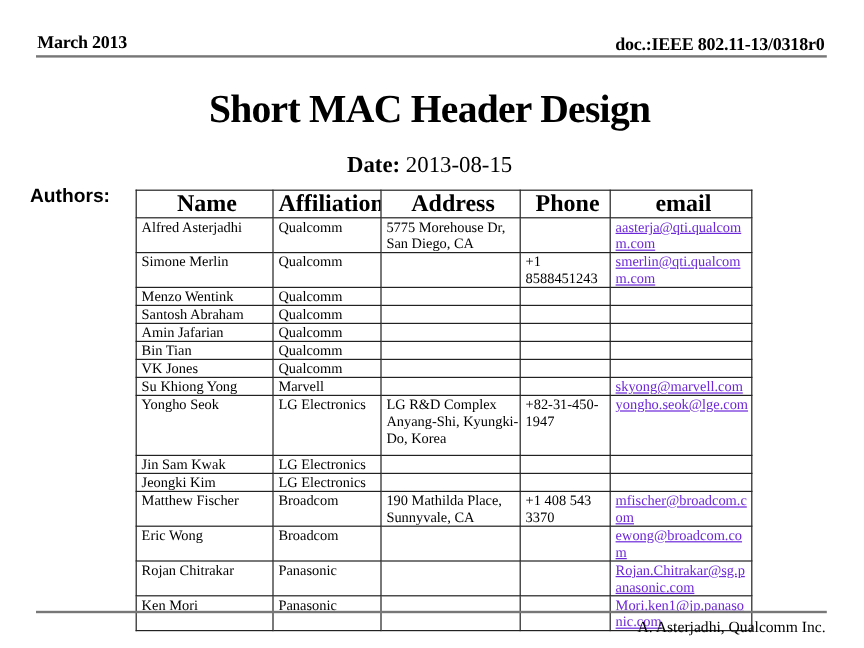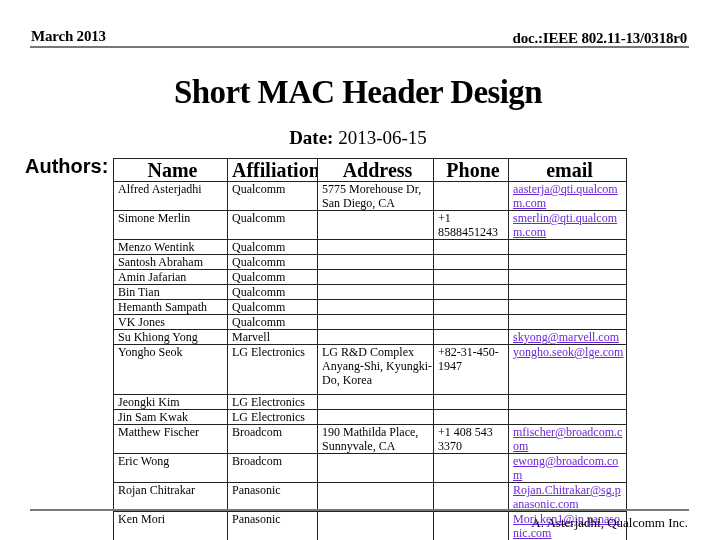--- a/index.html
+++ b/index.html
@@ -26,21 +26,21 @@
       font-size: 33px; font-weight: bold; letter-spacing: -0.6px;
     }
     .date {
       position: absolute; left: 0; width: 716px; top: 127px; text-align: center;
       font-size: 19px;
     }
     .date .lbl { font-weight: bold; }
     .authors-label {
       position: absolute; left: 25px; top: 155px;
       font-family: "Liberation Sans", "DejaVu Sans", sans-serif;
-      font-size: 20px; font-weight: bold;
+      font-size: 16px; font-weight: bold;
     }
     table.authors {
       position: absolute; left: 113px; top: 158px;
       border-collapse: collapse; table-layout: fixed;
       width: 513px;
     }
     table.authors td, table.authors th {
       border: 1.5px solid #222222;
       padding: 0 0 0 4px;
       vertical-align: top;
@@ -60,21 +60,21 @@
     }
   </style>
 </head>
 <body>
 
 <div class="hdr-left">March 2013</div>
 <div class="hdr-right">doc.:IEEE 802.11-13/0318r0</div>
 <div class="rule top"></div>
 
 <div class="title">Short MAC Header Design</div>
-<div class="date"><span class="lbl">Date:</span> <span>2013-06-15</span></div>
+<div class="date"><span class="lbl">Date:</span> <span>2013-08-15</span></div>
 
 <div class="authors-label">Authors:</div>
 
 <table class="authors">
   <colgroup>
     <col style="width:114px">
       <col style="width:90px">
       <col style="width:116px">
       <col style="width:75px">
       <col style="width:118px">
@@ -125,27 +125,20 @@
         <td class="email"><a href="#"></a></td>
       </tr>
       <tr style="height: 15px;">
         <td>Bin Tian</td>
         <td>Qualcomm</td>
         <td></td>
         <td class="small"></td>
         <td class="email"><a href="#"></a></td>
       </tr>
       <tr style="height: 14px;">
-        <td>Hemanth Sampath</td>
-        <td>Qualcomm</td>
-        <td></td>
-        <td class="small"></td>
-        <td class="email"><a href="#"></a></td>
-      </tr>
-      <tr style="height: 14px;">
         <td>VK Jones</td>
         <td>Qualcomm</td>
         <td></td>
         <td class="small"></td>
         <td class="email"><a href="#"></a></td>
       </tr>
       <tr style="height: 15px;">
         <td>Su Khiong Yong</td>
         <td>Marvell</td>
         <td></td>
@@ -153,28 +146,28 @@
         <td class="email"><a href="#">skyong@marvell.com</a></td>
       </tr>
       <tr style="height: 50px;">
         <td>Yongho Seok</td>
         <td>LG Electronics</td>
         <td>LG R&amp;D Complex Anyang-Shi, Kyungki-Do, Korea</td>
         <td class="small">+82-31-450-1947</td>
         <td class="email"><a href="#">yongho.seok@lge.com</a></td>
       </tr>
       <tr style="height: 14px;">
+        <td>Jin Sam Kwak</td>
+        <td>LG Electronics</td>
+        <td></td>
+        <td class="small"></td>
+        <td class="email"><a href="#"></a></td>
+      </tr>
+      <tr style="height: 14px;">
         <td>Jeongki Kim</td>
-        <td>LG Electronics</td>
-        <td></td>
-        <td class="small"></td>
-        <td class="email"><a href="#"></a></td>
-      </tr>
-      <tr style="height: 14px;">
-        <td>Jin Sam Kwak</td>
         <td>LG Electronics</td>
         <td></td>
         <td class="small"></td>
         <td class="email"><a href="#"></a></td>
       </tr>
       <tr style="height: 29px;">
         <td>Matthew Fischer</td>
         <td>Broadcom</td>
         <td>190 Mathilda Place, Sunnyvale, CA</td>
         <td class="small">+1 408 543 3370</td>

